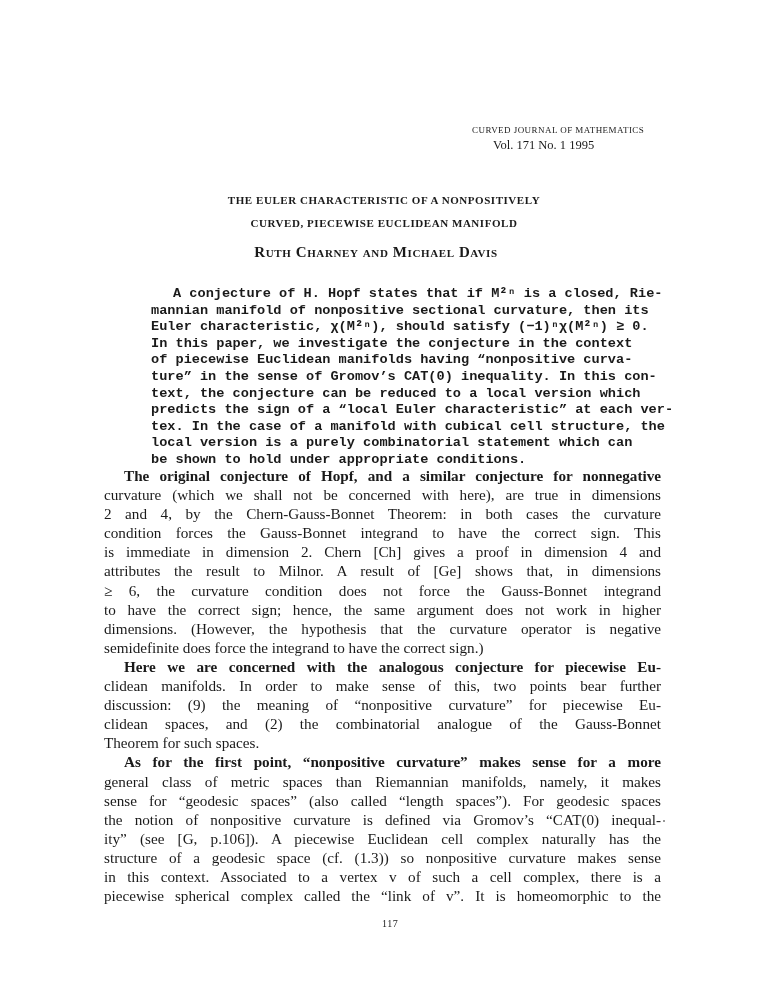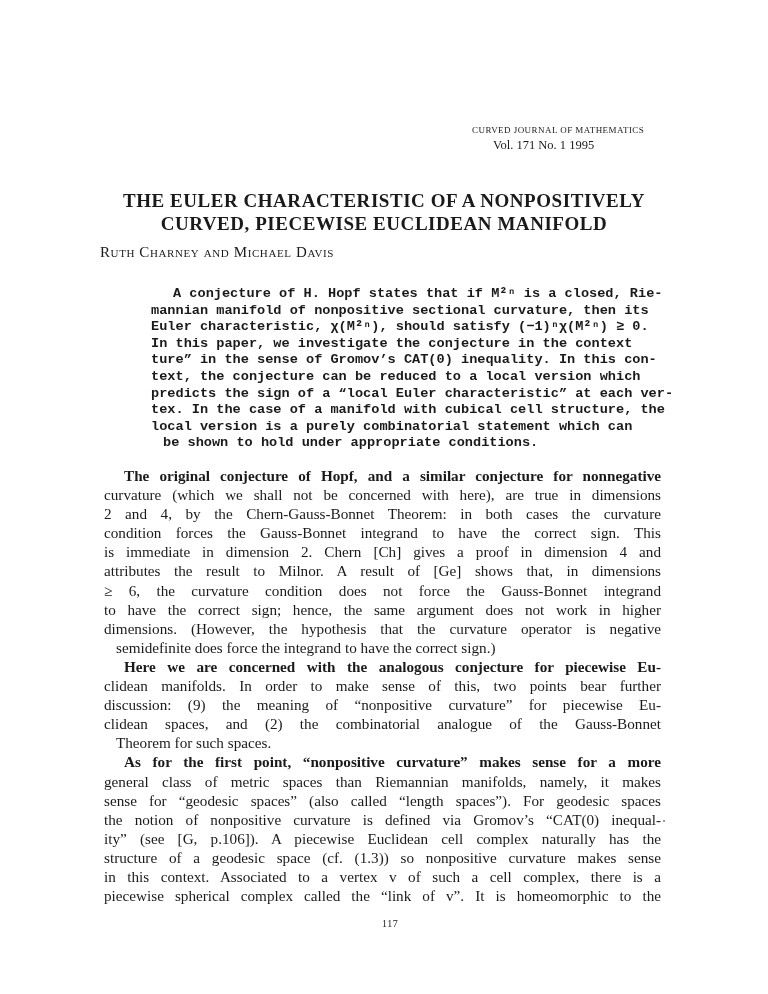--- a/index.html
+++ b/index.html
@@ -34,58 +34,58 @@
       white-space: nowrap;
       text-align: center;
     }
     .title {
       position: absolute;
       left: 100px;
       width: 568px;
       text-align: center;
       font-family: "Liberation Serif", serif;
       font-weight: bold;
-      font-size: 19px;
+      font-size: 11px;
       letter-spacing: 0.55px;
       line-height: 23px;
       top: 189px;
     }
     .title div { white-space: nowrap; }
     .authors {
       position: absolute;
-      left: 100px;
+      left: 92px;
       width: 568px;
       top: 244px;
-      text-align: left;
+      text-align: center;
       font-family: "Liberation Serif", serif;
       font-size: 15px;
       font-variant: small-caps;
       letter-spacing: 0.6px;
       white-space: nowrap;
+      font-weight: bold;
     }
     .abstract {
       position: absolute;
       left: 151px;
       width: 467px;
       top: 286px;
       font-family: Liberation Mono, monospace;
       font-weight: bold;
       font-size: 13.6px;
       line-height: 16.6px;
     }
     .abstract .line, .body .line {
       display: block;
       white-space: nowrap;
       text-align: justify;
       text-align-last: justify;
       height: auto;
     }
     .abstract .line.last, .body .line.last {
       text-align-last: left;
-      margin-left: 12px;
     }
     .abstract .line.first { padding-left: 22px; }
     .body {
       position: absolute;
       left: 104px;
       width: 557px;
       top: 466px;
       font-family: "Liberation Serif", serif;
       font-size: 15.2px;
       line-height: 19.1px;
@@ -122,20 +122,21 @@
   <div>CURVED, PIECEWISE EUCLIDEAN MANIFOLD</div>
 </div>
 
 <div class="authors">Ruth Charney and Michael Davis</div>
 
 <div class="abstract">
   <span class="line first">A conjecture of H. Hopf states that if M²ⁿ is a closed, Rie-</span>
   <span class="line">mannian manifold of nonpositive sectional curvature, then its</span>
   <span class="line">Euler characteristic, χ(M²ⁿ), should satisfy (−1)ⁿχ(M²ⁿ) ≥ 0.</span>
   <span class="line">In this paper, we investigate the conjecture in the context</span>
+  <span class="line">of piecewise Euclidean manifolds having “nonpositive curva-</span>
   <span class="line">ture” in the sense of Gromov’s CAT(0) inequality. In this con-</span>
   <span class="line">text, the conjecture can be reduced to a local version which</span>
   <span class="line">predicts the sign of a “local Euler characteristic” at each ver-</span>
   <span class="line">tex. In the case of a manifold with cubical cell structure, the</span>
   <span class="line">local version is a purely combinatorial statement which can</span>
   <span class="line last">be shown to hold under appropriate conditions.</span>
 </div>
 
 <div class="body">
   <div>

